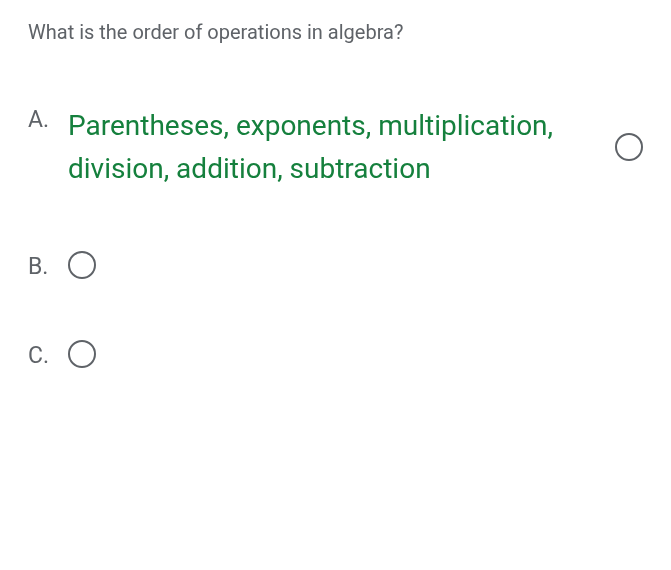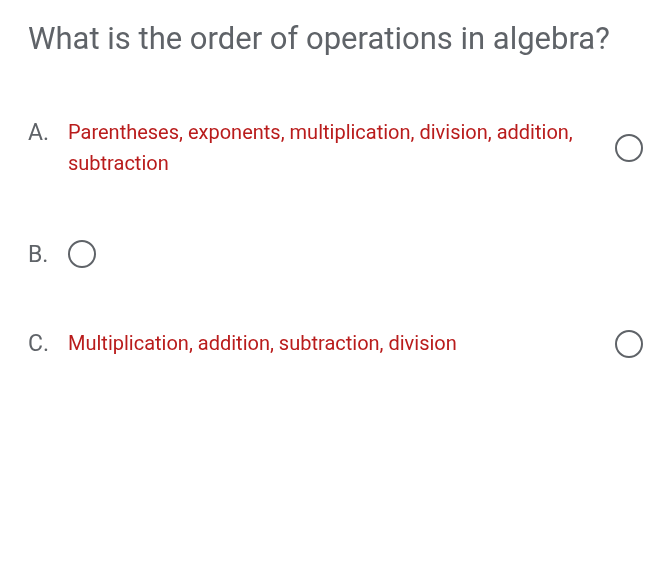--- a/index.html
+++ b/index.html
@@ -9,42 +9,42 @@
     }
     body {
       font-family: -apple-system, BlinkMacSystemFont, 'Segoe UI', Roboto, Helvetica, Arial, sans-serif;
       width: 671px;
       height: 570px;
       padding: 20px 28px;
       background: #ffffff;
       color: #3c4043;
     }
     .question {
-      font-size: 31px;
+      font-size: 20px;
       color: #5f6368;
       font-weight: 400;
       margin-bottom: 60px;
     }
     .option {
       display: flex;
       align-items: center;
       margin-bottom: 60px;
       gap: 12px;
     }
     .option-label {
       font-size: 23px;
       color: #5f6368;
       align-self: flex-start;
       flex-shrink: 0;
       width: 28px;
       padding-top: 2px;
     }
     .option-text {
-      font-size: 20px;
-      color: #b91c1c;
+      font-size: 28px;
+      color: #15803d;
       line-height: 1.55;
       flex: 1;
       padding-right: 20px;
     }
     .radio {
       width: 28px;
       height: 28px;
       border: 2.5px solid #5f6368;
       border-radius: 50%;
       flex-shrink: 0;
@@ -63,15 +63,14 @@
   <div class="radio"></div>
 </div>
 
 <div class="option">
   <div class="option-label">B.</div>
   <div class="radio"></div>
 </div>
 
 <div class="option" style="margin-bottom:0;">
   <div class="option-label">C.</div>
-  <div class="option-text">Multiplication, addition, subtraction, division</div>
   <div class="radio"></div>
 </div>
 
 </body></html>

